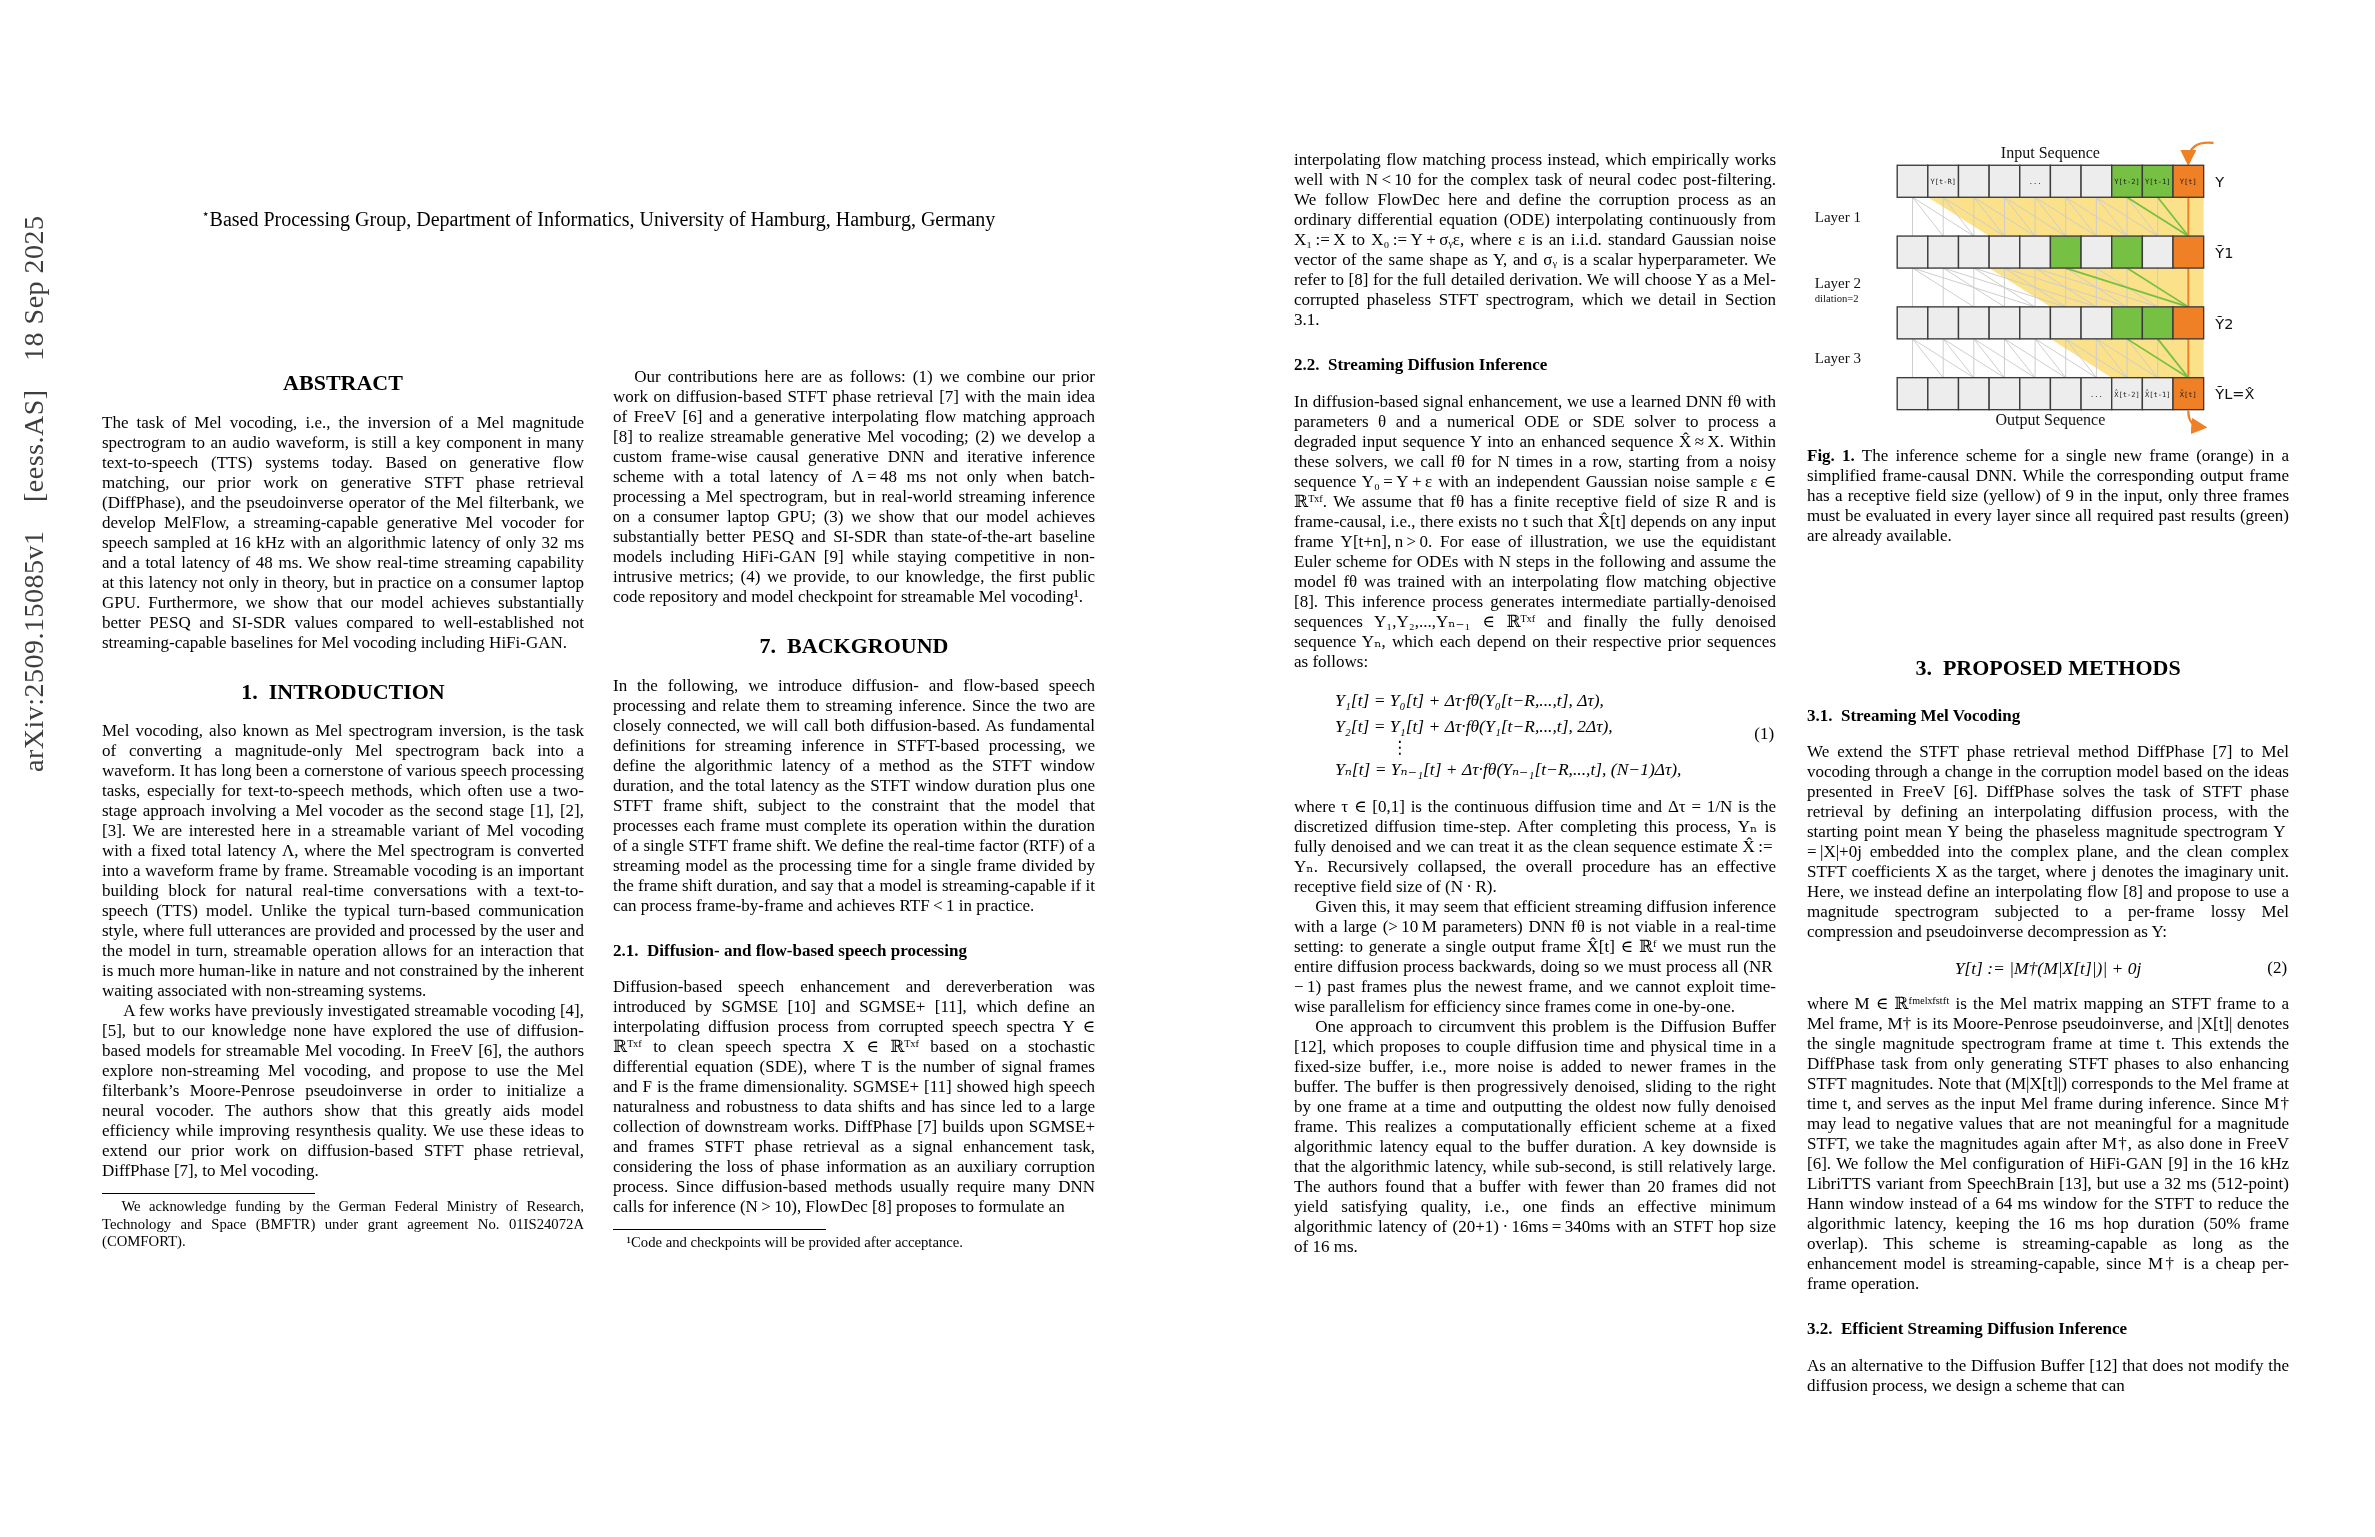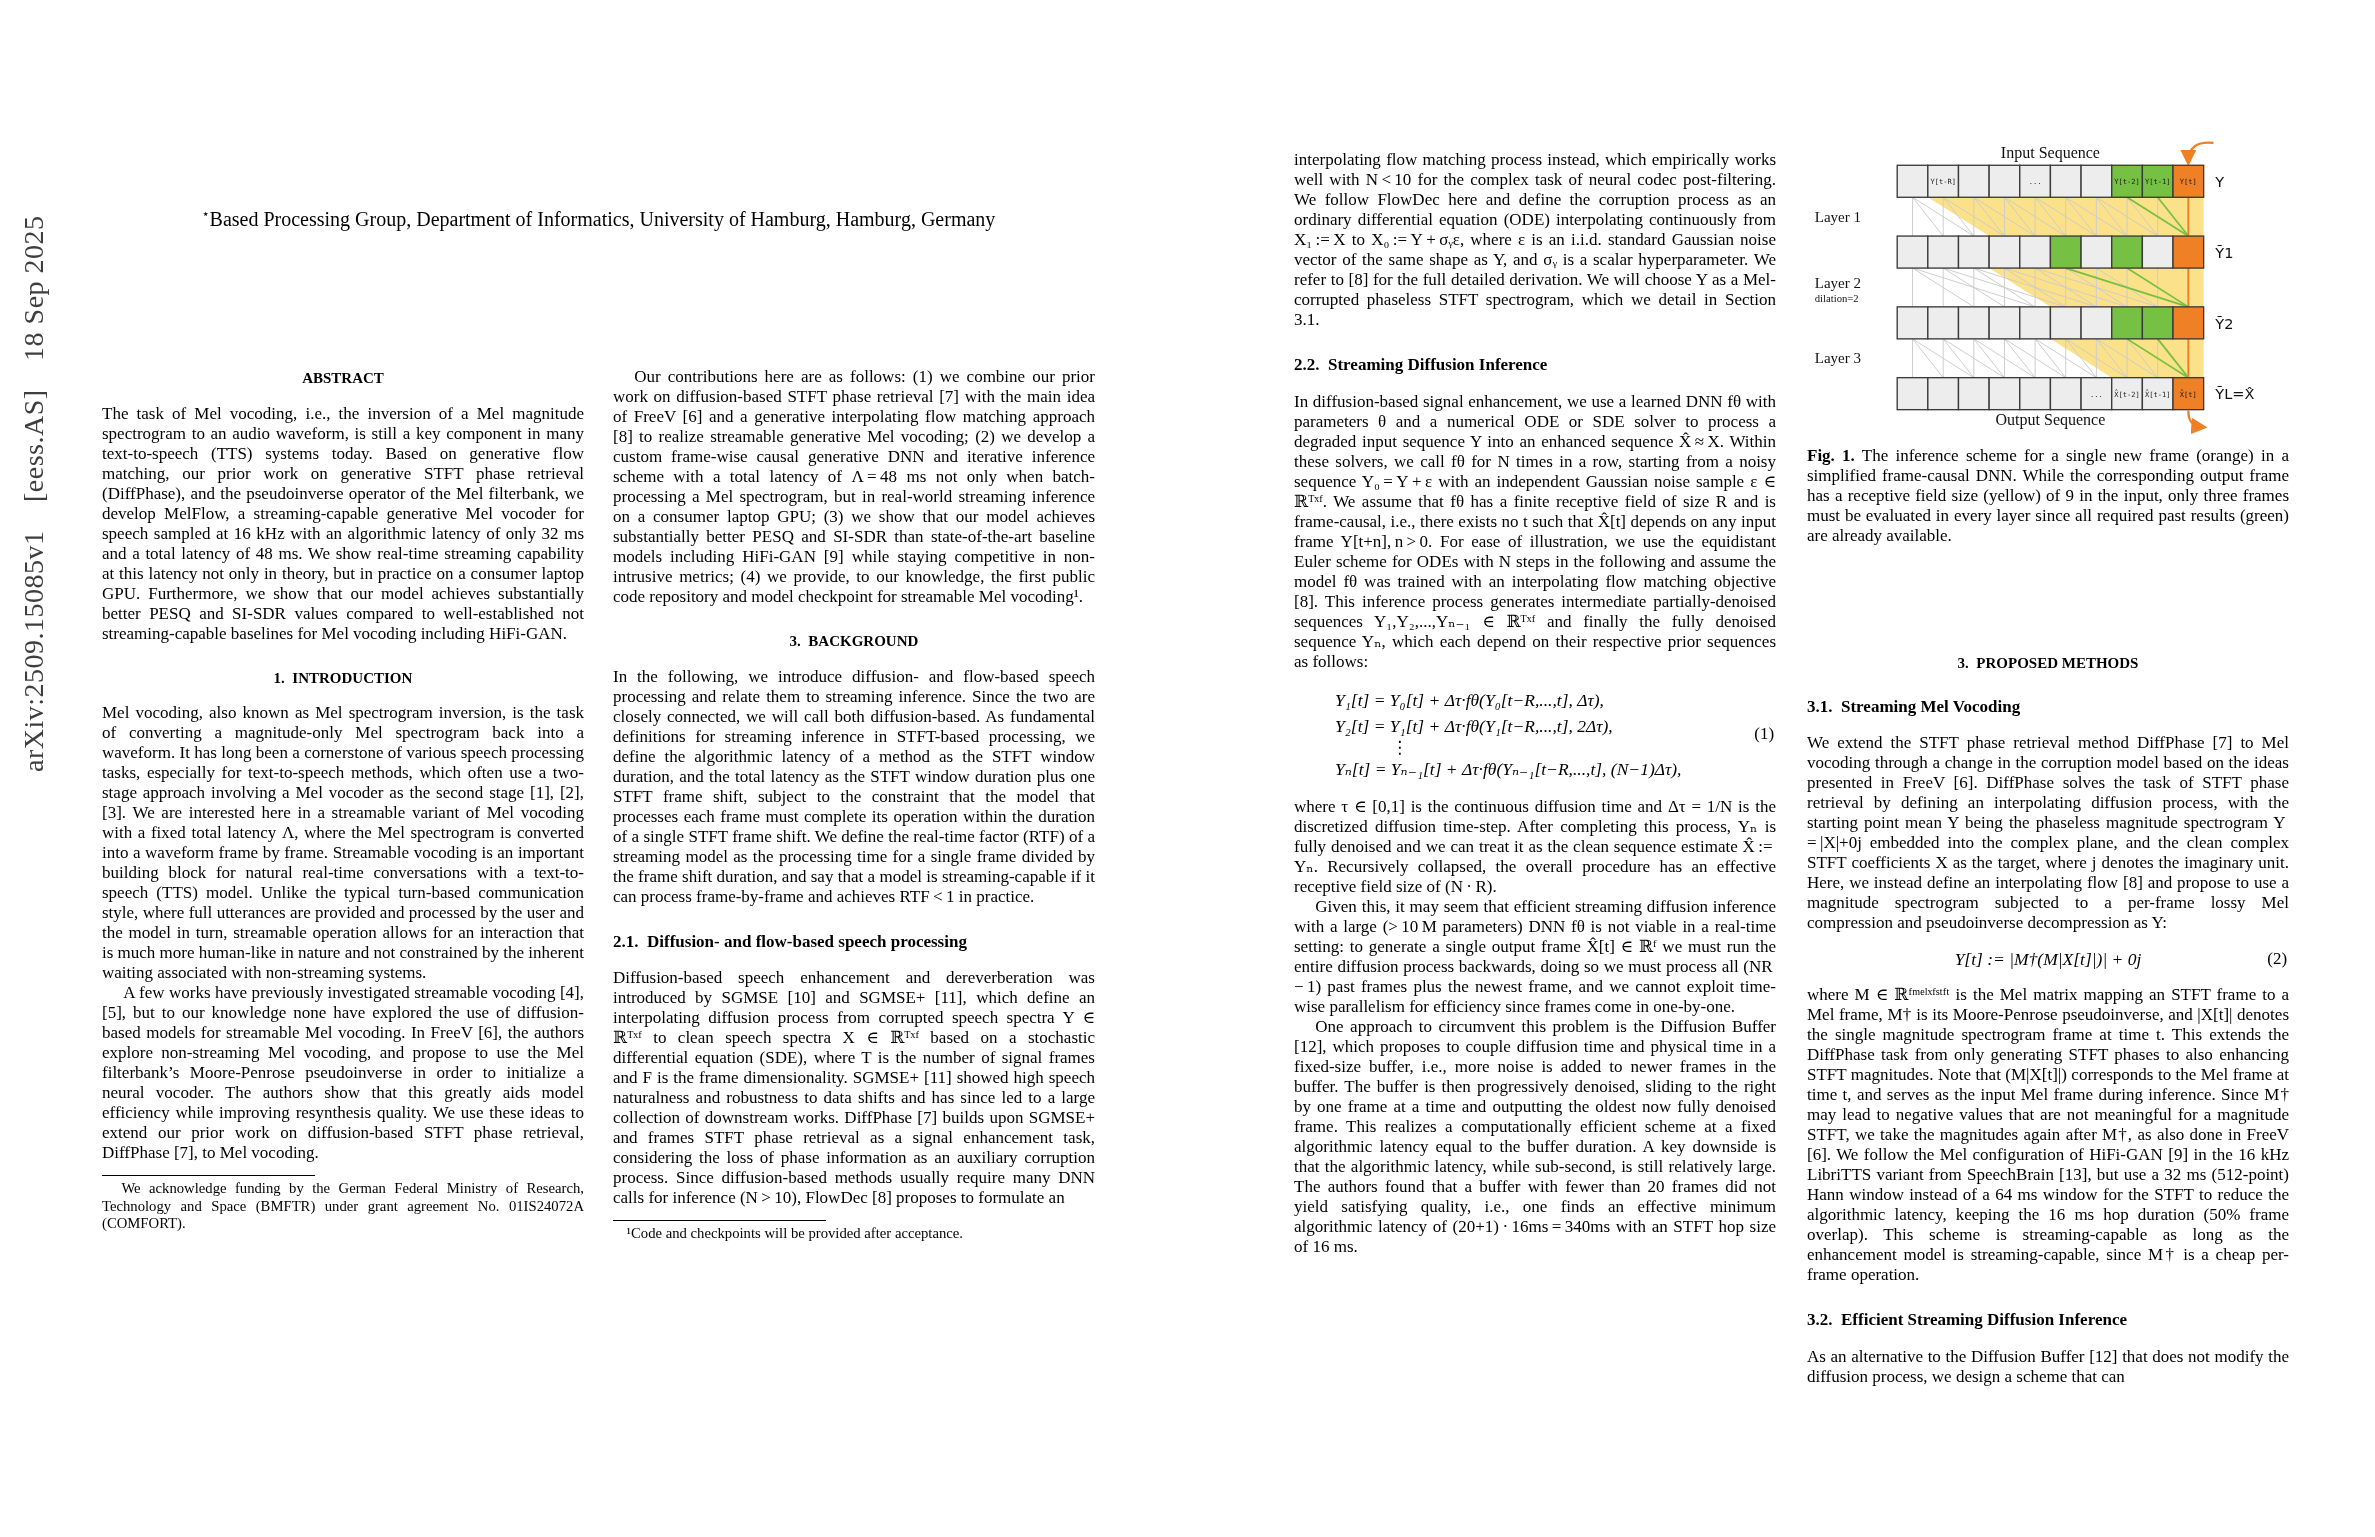--- a/index.html
+++ b/index.html
@@ -17,21 +17,21 @@
   .author sup, .affiliation sup{font-size:12.6px;}
   .affiliation{margin-top:31px;font-size:20px;}
   
   .col{position:absolute;width:482px;}
   #p1c1{left:102px;top:370px;}
   #p1c2{left:613px;top:367px;}
   #p2c1{left:1294px;top:150px;}
   #p2c2{left:1807px;top:139px;}
   p{margin:0;text-align:justify;font-size:17px;line-height:20px;}
   p.indent{text-indent:21.3px;}
-  h2{font-size:15px;text-align:center;font-weight:bold;margin:26px 0 16.5px;}
+  h2{font-size:22px;text-align:center;font-weight:bold;margin:26px 0 16.5px;}
   h2.first{margin-top:0;}
   h3{font-size:17px;text-align:left;font-weight:bold;margin:25px 0 16.5px;}
   .index-terms{margin-top:16.5px;text-indent:21.3px;}
   .index-terms b i{font-size:17px;}
   .footnote-rule{width:213px;border-top:1.5px solid #000;margin-top:11.6px;}
   .footnote{font-size:14.7px;line-height:17.3px;margin-top:4.9px;text-align:justify;text-indent:19.4px;}
   .equation{position:relative;margin:15.5px 0;font-size:17.5px;font-style:italic;}
   .eq-num{position:absolute;right:1.9px;top:50%;transform:translateY(-50%);font-style:normal;font-size:17px;}
   .eq1 .eq-lines{display:block;margin-left:41px;line-height:26px;}
   .eq-dots{padding-left:56px;line-height:16.5px;font-style:normal;}
@@ -56,21 +56,21 @@
     <p>The task of Mel vocoding, i.e., the inversion of a Mel magnitude spectrogram to an audio waveform, is still a key component in many text-to-speech (TTS) systems today. Based on generative flow matching, our prior work on generative STFT phase retrieval (DiffPhase), and the pseudoinverse operator of the Mel filterbank, we develop MelFlow, a streaming-capable generative Mel vocoder for speech sampled at 16 kHz with an algorithmic latency of only 32 ms and a total latency of 48 ms. We show real-time streaming capability at this latency not only in theory, but in practice on a consumer laptop GPU. Furthermore, we show that our model achieves substantially better PESQ and SI-SDR values compared to well-established not streaming-capable baselines for Mel vocoding including HiFi-GAN.</p>
     <h2>1. INTRODUCTION</h2>
     <p>Mel vocoding, also known as Mel spectrogram inversion, is the task of converting a magnitude-only Mel spectrogram back into a waveform. It has long been a cornerstone of various speech processing tasks, especially for text-to-speech methods, which often use a two-stage approach involving a Mel vocoder as the second stage [1], [2], [3]. We are interested here in a streamable variant of Mel vocoding with a fixed total latency Λ, where the Mel spectrogram is converted into a waveform frame by frame. Streamable vocoding is an important building block for natural real-time conversations with a text-to-speech (TTS) model. Unlike the typical turn-based communication style, where full utterances are provided and processed by the user and the model in turn, streamable operation allows for an interaction that is much more human-like in nature and not constrained by the inherent waiting associated with non-streaming systems.</p>
     <p class="indent">A few works have previously investigated streamable vocoding [4], [5], but to our knowledge none have explored the use of diffusion-based models for streamable Mel vocoding. In FreeV [6], the authors explore non-streaming Mel vocoding, and propose to use the Mel filterbank’s Moore-Penrose pseudoinverse in order to initialize a neural vocoder. The authors show that this greatly aids model efficiency while improving resynthesis quality. We use these ideas to extend our prior work on diffusion-based STFT phase retrieval, DiffPhase [7], to Mel vocoding.</p>
     <div class="footnote-rule"></div>
     <p class="footnote">We acknowledge funding by the German Federal Ministry of Research, Technology and Space (BMFTR) under grant agreement No.&nbsp;01IS24072A (COMFORT).</p>
   </div>
 
   <div class="col" id="p1c2">
     <p class="indent">Our contributions here are as follows: (1) we combine our prior work on diffusion-based STFT phase retrieval [7] with the main idea of FreeV [6] and a generative interpolating flow matching approach [8] to realize streamable generative Mel vocoding; (2) we develop a custom frame-wise causal generative DNN and iterative inference scheme with a total latency of Λ = 48 ms not only when batch-processing a Mel spectrogram, but in real-world streaming inference on a consumer laptop GPU; (3) we show that our model achieves substantially better PESQ and SI-SDR than state-of-the-art baseline models including HiFi-GAN [9] while staying competitive in non-intrusive metrics; (4) we provide, to our knowledge, the first public code repository and model checkpoint for streamable Mel vocoding¹.</p>
-    <h2>3. BACKGROUND</h2>
+    <h2>7. BACKGROUND</h2>
     <p>In the following, we introduce diffusion- and flow-based speech processing and relate them to streaming inference. Since the two are closely connected, we will call both diffusion-based. As fundamental definitions for streaming inference in STFT-based processing, we define the algorithmic latency of a method as the STFT window duration, and the total latency as the STFT window duration plus one STFT frame shift, subject to the constraint that the model that processes each frame must complete its operation within the duration of a single STFT frame shift. We define the real-time factor (RTF) of a streaming model as the processing time for a single frame divided by the frame shift duration, and say that a model is streaming-capable if it can process frame-by-frame and achieves RTF &lt; 1 in practice.</p>
     <h3>2.1. Diffusion- and flow-based speech processing</h3>
     <p>Diffusion-based speech enhancement and dereverberation was introduced by SGMSE [10] and SGMSE+ [11], which define an interpolating diffusion process from corrupted speech spectra Y ∈ ℝᵀˣᶠ to clean speech spectra X ∈ ℝᵀˣᶠ based on a stochastic differential equation (SDE), where T is the number of signal frames and F is the frame dimensionality. SGMSE+ [11] showed high speech naturalness and robustness to data shifts and has since led to a large collection of downstream works. DiffPhase [7] builds upon SGMSE+ and frames STFT phase retrieval as a signal enhancement task, considering the loss of phase information as an auxiliary corruption process. Since diffusion-based methods usually require many DNN calls for inference (N &gt; 10), FlowDec [8] proposes to formulate an</p>
     <div class="footnote-rule"></div>
     <p class="footnote" style="text-indent:13.6px;">¹Code and checkpoints will be provided after acceptance.</p>
   </div>
 
   <div class="col" id="p2c1">
     <p>interpolating flow matching process instead, which empirically works well with N &lt; 10 for the complex task of neural codec post-filtering. We follow FlowDec here and define the corruption process as an ordinary differential equation (ODE) interpolating continuously from X₁ := X to X₀ := Y + σᵧε, where ε is an i.i.d. standard Gaussian noise vector of the same shape as Y, and σᵧ is a scalar hyperparameter. We refer to [8] for the full detailed derivation. We will choose Y as a Mel-corrupted phaseless STFT spectrogram, which we detail in Section 3.1.</p>
     <h3>2.2. Streaming Diffusion Inference</h3>

